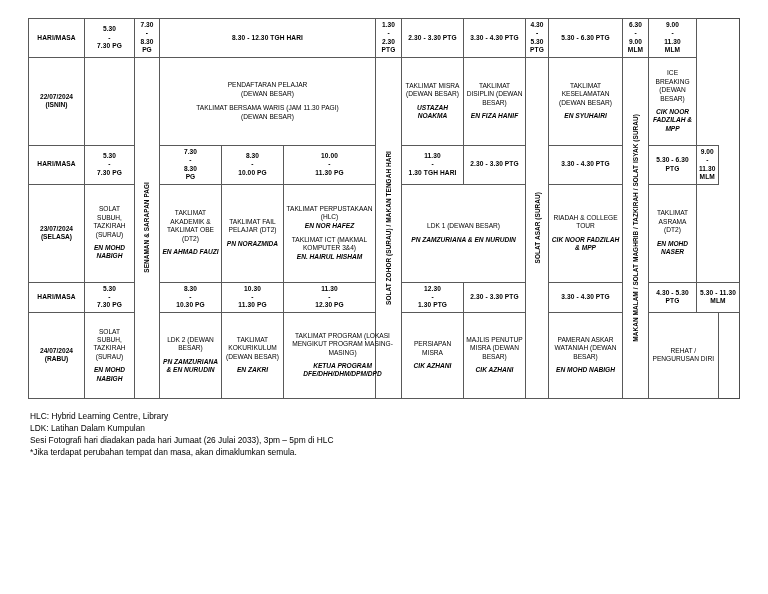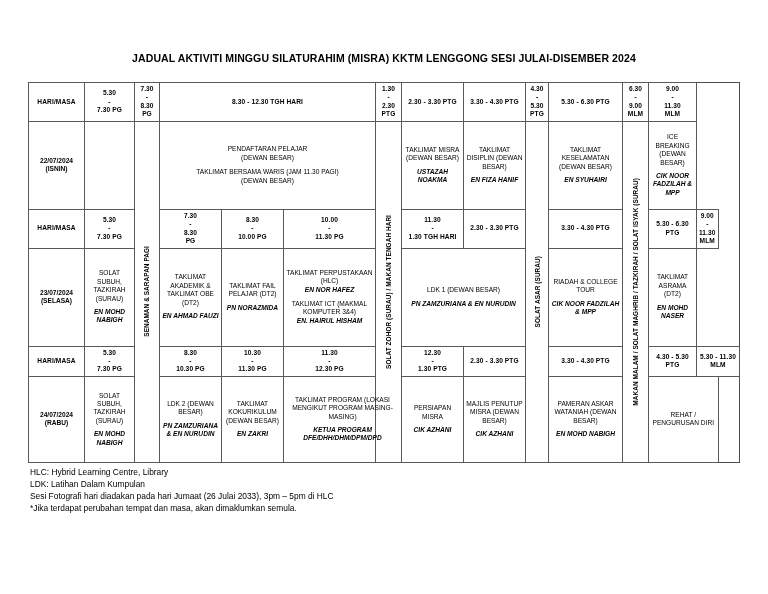--- a/index.html
+++ b/index.html
@@ -73,33 +73,32 @@
   }
   .cellbody { display: block; }
   .who {
     display: block;
     font-weight: bold;
     font-style: italic;
     margin-top: 5px;
   }
   .gap { display: block; height: 6px; }
   .notes {
-    margin: 4px 0 0 30px;
+    margin: 12px 0 0 30px;
     font-size: 8.4px;
     line-height: 1.42;
   }
   .notes div { white-space: nowrap; }
   .notes b { font-weight: normal; }
 </style>
 </head>
 <body>
 
 <div class="page">
 
-  <div class="doc-title">JADUAL AKTIVITI MINGGU SILATURAHIM (MISRA) KKTM LENGGONG SESI JULAI-DISEMBER 2024</div>
 
   <table class="sched">
     <colgroup>
       <col style="width:56px">
         <col style="width:50px">
         <col style="width:25px">
       <col style="width:62px">
         <col style="width:62px">
         <col style="width:92px">
       <col style="width:26px">

